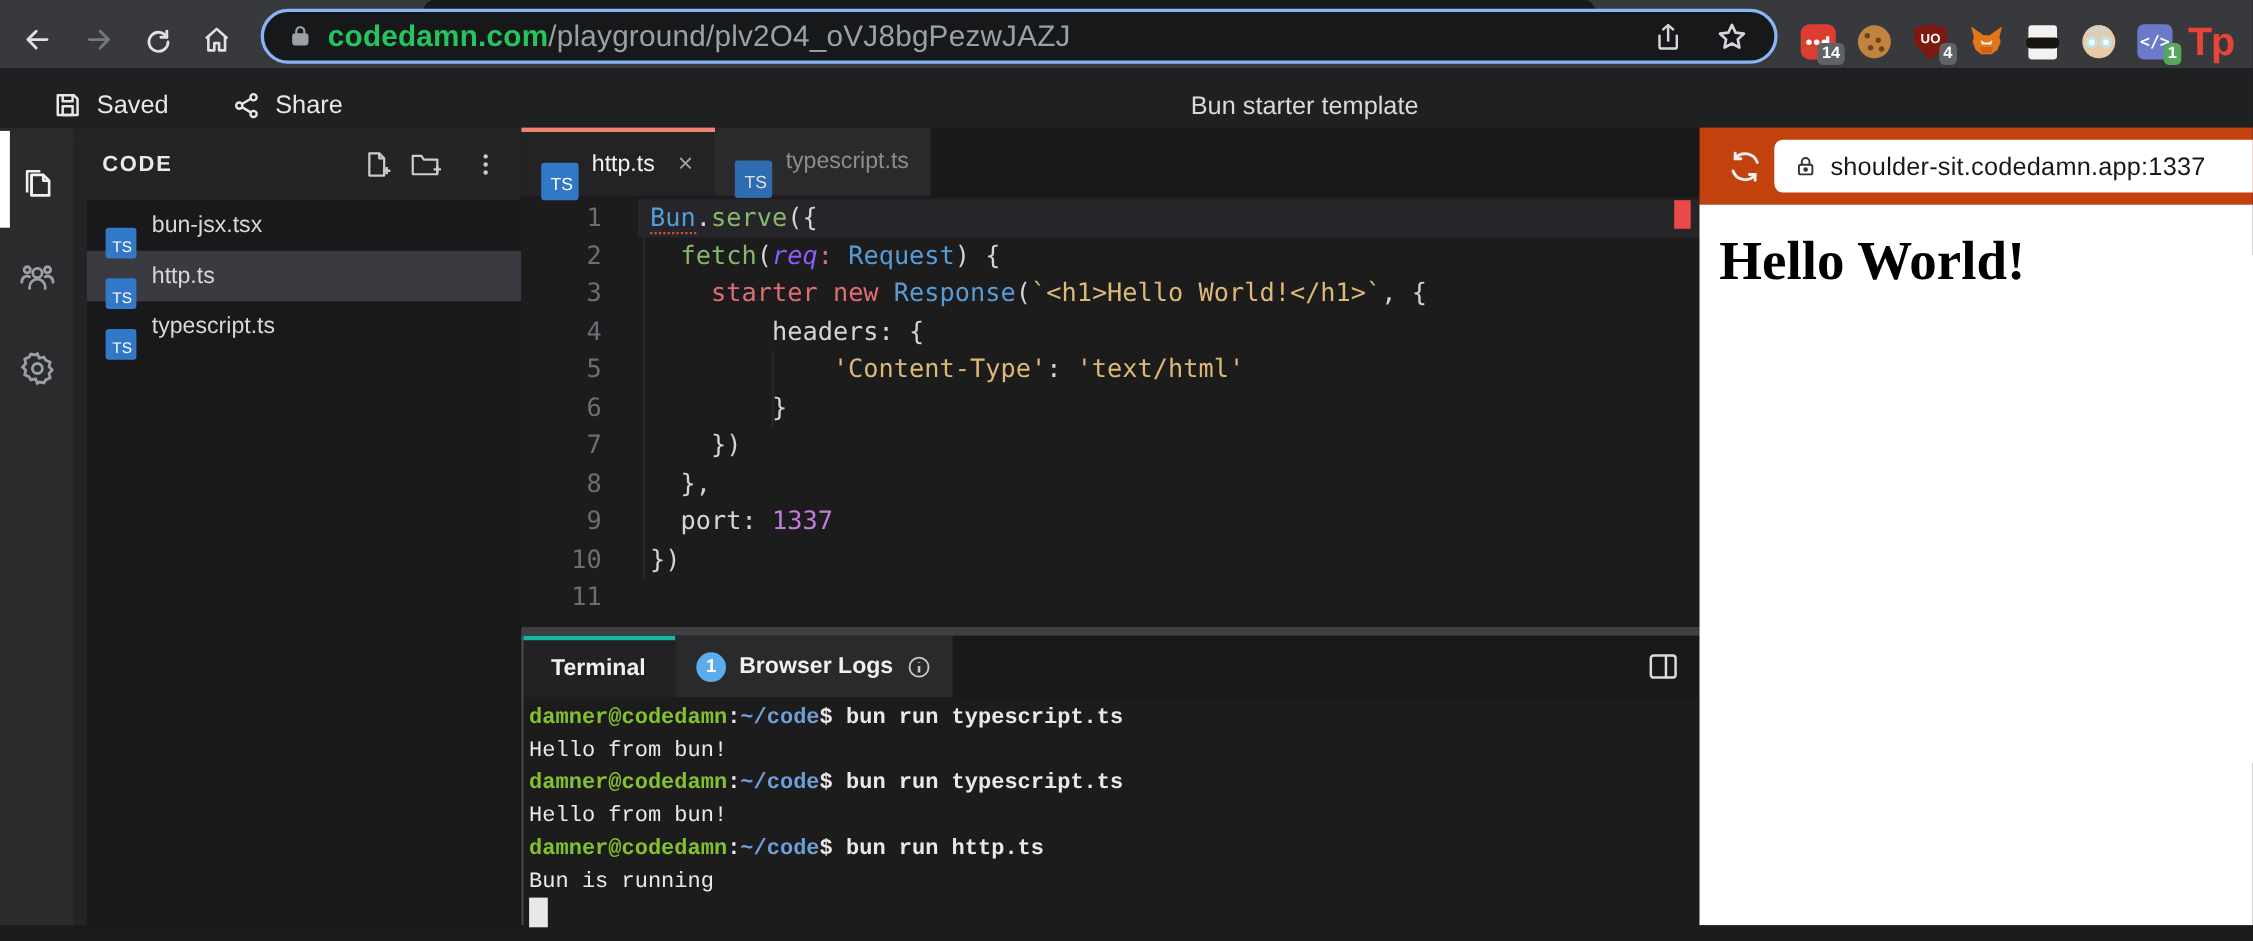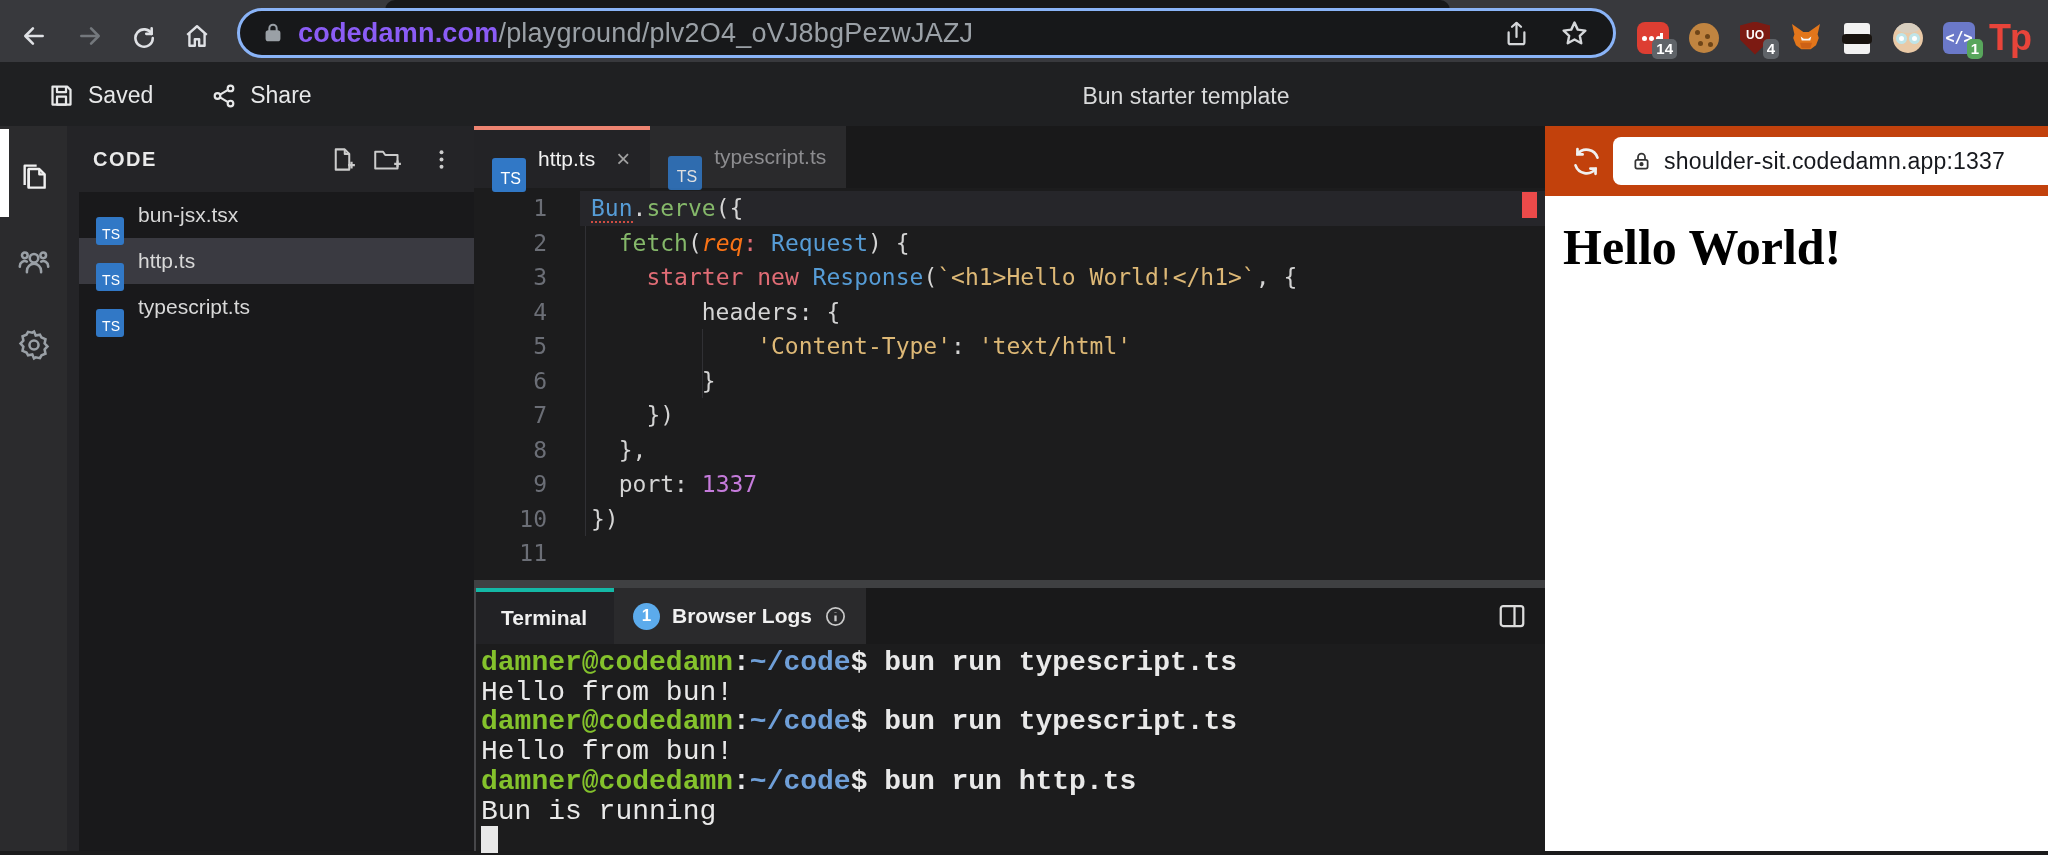--- a/index.html
+++ b/index.html
@@ -7,21 +7,21 @@
   svg { display:block; }
 
   
   #tabstrip { position:absolute; left:0; top:0; width:2048px; height:10px; background:#38393d; }
   #activetab { position:absolute; left:385px; top:0; width:1065px; height:10px; background:#17181a; border-radius:12px 12px 0 0; }
   #chrome { position:absolute; left:0; top:10px; width:2048px; height:52px; background:#38393d; }
   .navicon { position:absolute; top:13px; width:26px; height:26px; color:#dfe1e5; }
   .navicon.dim { color:#74787d; }
   #urlpill { position:absolute; left:237px; top:-2px; width:1379px; height:50px; background:#17181a; border:3px solid #8ab4f8; border-radius:26px; display:flex; align-items:center; }
   #urltext { font-size:27px; margin-left:14px; letter-spacing:0.2px; white-space:nowrap; }
-  #urltext .host { color:#8b5cf6; font-weight:600; }
+  #urltext .host { color:#22c55e; font-weight:600; }
   #urltext .path { color:#9aa0a6; font-weight:400; }
   #pillicons { margin-left:auto; margin-right:24px; display:flex; align-items:center; gap:30px; color:#d5d7da; }
   #extrow { position:absolute; left:1636px; top:9px; display:flex; align-items:center; gap:17px; }
   .ext { position:relative; width:34px; height:38px; display:flex; align-items:center; justify-content:center; }
   .badge { position:absolute; right:-7px; bottom:-2px; background:#5f6368; color:#fff; font-size:15px; font-weight:700; border-radius:5px; padding:1px 4px; line-height:18px; }
   .badge.green { background:#58a65c; }
   .onepass { width:32px; height:32px; border-radius:8px; background:#dd3e32; position:relative; }
   .onepass i { position:absolute; top:14px; width:5px; height:5px; border-radius:50%; background:#fff; }
   .onepass b { position:absolute; top:11px; right:6px; width:3px; height:11px; background:#fff; }
   .cookie { width:30px; height:30px; border-radius:50%; background:#c08440; position:relative; }
@@ -36,21 +36,21 @@
   .tplogo { color:#e8443a; font-weight:800; font-size:36px; letter-spacing:-1px; }
 
   
   #toolbar { position:absolute; left:0; top:62px; width:2048px; height:68px; background:#1f2022; border-bottom:1px solid #3a3b3d; display:flex; align-items:center; }
   .tbgroup { display:flex; align-items:center; gap:13px; color:#e7e8e9; font-size:23px; }
   #toolbar .tbgroup:first-child { margin-left:48px; }
   #toolbar .tbgroup:nth-child(2) { margin-left:58px; }
   #pgtitle { position:absolute; left:1186px; top:50%; transform:translate(-50%,-50%); color:#d9dadb; font-size:23px; }
 
   
-  #main { position:absolute; left:0; top:126px; width:2048px; height:725px; }
+  #main { position:absolute; left:0; top:116px; width:2048px; height:725px; }
   #rail { position:absolute; left:0; top:0; width:67px; height:725px; background:#2b2b2d; }
   #railbar { position:absolute; left:0; top:3px; width:9px; height:88px; background:#ffffff; }
   .railicon { position:absolute; left:50%; transform:translateX(-50%); }
 
   #explorer { position:absolute; left:67px; top:0; width:407px; height:725px; background:#242427; }
   #exhead { position:absolute; left:0; top:0; right:0; height:66px; display:flex; align-items:center; padding:0 20px 0 26px; }
   #exhead .title { color:#eaeaea; font-weight:700; font-size:20px; letter-spacing:1.5px; }
   #exhead .hicons { margin-left:auto; display:flex; align-items:center; gap:17px; color:#cccccc; }
   #filelist { position:absolute; left:12px; right:0; top:66px; bottom:0; background:#19191b; }
   .frow { height:46px; display:flex; align-items:center; padding-left:17px; gap:14px; color:#d8d8d8; font-size:21px; }
@@ -69,35 +69,35 @@
   #editor { position:absolute; left:0; top:62px; right:0; height:392px; font-family:"DejaVu Sans Mono",monospace; font-size:23px; line-height:34.5px; padding-top:3px; }
   #hl { position:absolute; left:106px; right:0; top:3px; height:35px; background:#26262a; }
   #errmark { position:absolute; right:8px; top:4px; width:15px; height:26px; background:#ec4a4a; }
   .guide { position:absolute; width:1px; background:#303034; }
   .cline { display:flex; position:relative; }
   .lnum { width:73px; text-align:right; color:#6b6e76; flex:0 0 auto; }
   .ctext { padding-left:44px; white-space:pre; color:#d4d4d4; }
   .tk-type { color:#569cd6; }
   .tk-fn { color:#85b86a; }
   .tk-kw { color:#e06c75; }
-  .tk-param { color:#f97316; font-style:italic; }
+  .tk-param { color:#8b5cf6; font-style:italic; }
   .tk-str { color:#ddb876; }
   .tk-num { color:#c57bdb; }
   .tk-plain, .tk-punc { color:#d4d4d4; }
   .sq { border-bottom:2px dotted #cf4d42; }
 
   #divider { position:absolute; left:0; top:454px; right:0; height:8px; background:#3f4042; }
   #termbar { position:absolute; left:0; top:462px; right:0; height:56px; background:#19191a; display:flex; }
   .ttab { display:flex; align-items:center; justify-content:center; font-size:21px; font-weight:700; color:#f0f0f0; }
   .ttab.active { width:140px; background:#222225; border-top:4px solid #14b8a6; }
   .ttab.logs { width:252px; background:#2a2a2c; gap:12px; }
   .bluedot { width:27px; height:27px; border-radius:50%; background:#5cabec; color:#fff; font-size:17px; font-weight:700; display:flex; align-items:center; justify-content:center; }
   #splitbtn { position:absolute; right:18px; top:13px; color:#dcdcdc; }
   #termline { position:absolute; left:0; top:462px; width:2px; bottom:0; background:#47474a; }
-  #terminal { position:absolute; left:0; top:518px; right:0; bottom:0; padding:4px 12px 0 7px; font-family:"Liberation Mono",monospace; font-size:28px; line-height:29.7px; color:#e9e9e9; }
+  #terminal { position:absolute; left:0; top:518px; right:0; bottom:0; padding:4px 12px 0 7px; font-family:"Liberation Mono",monospace; font-size:20px; line-height:29.7px; color:#e9e9e9; }
   .tline.bold { font-weight:700; }
   .t-user { color:#84c22c; font-weight:700; }
   .t-path { color:#6f9fd8; font-weight:700; }
   #cursor { width:17px; height:27px; background:#e8e8e8; }
 
   
   #preview { position:absolute; left:1545px; top:0; width:503px; height:725px; }
   #pvhead { position:absolute; left:0; top:0; right:0; height:70px; background:#c2410c; }
   #pvrefresh { position:absolute; left:26px; top:20px; color:#f0f0f0; }
   #pvpill { position:absolute; left:68px; top:11px; right:0; height:48px; background:#ffffff; border-radius:8px 0 0 8px; display:flex; align-items:center; }

